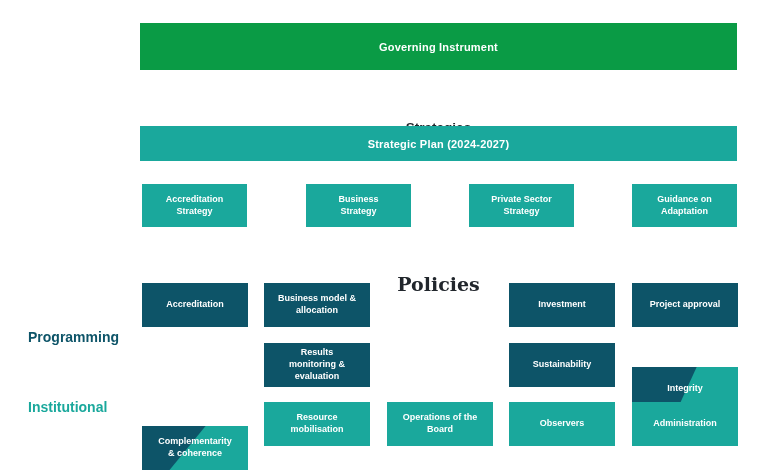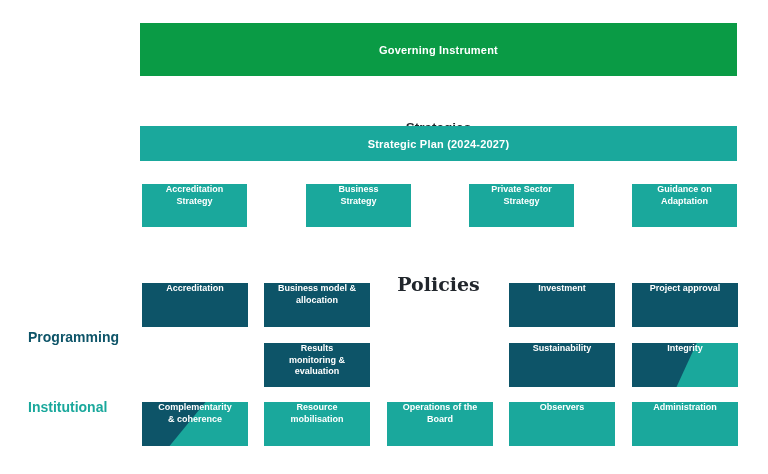--- a/index.html
+++ b/index.html
@@ -11,40 +11,40 @@
   html,body{margin:0;padding:0;background:#ffffff;}
   .canvas{
     position:relative;width:768px;height:474px;background:#ffffff;overflow:hidden;
     font-family:"Liberation Sans", sans-serif;
   }
   .banner{
     position:absolute;left:140px;width:597px;
     display:flex;align-items:center;justify-content:center;
     color:#ffffff;text-align:center;
   }
-  .banner-governing{top:23px;height:53px;background:var(--green);font-size:11px;font-weight:600;letter-spacing:.2px;}
+  .banner-governing{top:23px;height:47px;background:var(--green);font-size:11px;font-weight:600;letter-spacing:.2px;}
   .banner-plan{top:126px;height:35px;background:var(--teal);font-size:11px;font-weight:600;letter-spacing:.2px;}
   .section-heading{
     position:absolute;left:140px;width:597px;text-align:center;color:var(--heading);margin-top:24px;
   }
   .strategies-heading{top:96px;font-size:13.5px;font-weight:700;}
   .policies-heading{top:249px;font-size:19px;font-weight:700;font-family:"DejaVu Serif", serif;}
   .box{
     position:absolute;width:106px;height:44px;
-    display:flex;justify-content:center;
+    display:flex;align-items:center;justify-content:center;
     text-align:center;color:#ffffff;font-size:9px;font-weight:600;line-height:1.3;
   }
   .box .lbl{white-space:pre-line;position:relative;z-index:1;padding:0 4px;}
   .strategy{top:184px;width:105px;height:43px;background:var(--teal);}
   .s1{left:142px}.s2{left:306px}.s3{left:469px}.s4{left:632px}
   .r1{top:283px}.r2{top:343px}.r3{top:402px}
   .c1{left:142px}.c2{left:264px}.c3{left:387px}.c4{left:509px}.c5{left:632px}
   .dark{background:var(--dark);}
   .tealbg{background:var(--teal);}
-  .split{background:var(--teal);}
+  .split{background:var(--teal);margin-top:24px;}
   .split::before{
     content:"";position:absolute;inset:0;background:var(--dark);
   }
   .split-integrity::before{clip-path:polygon(0 0, 61% 0, 42% 100%, 0 100%);}
   .split-comp::before{clip-path:polygon(0 0, 60% 0, 26% 100%, 0 100%);}
   .side-label{position:absolute;font-weight:700;font-size:14px;line-height:14px;}
   .side-programming{left:28px;top:330px;color:var(--dark);}
   .side-institutional{left:28px;top:400px;color:var(--teal);}
 </style>
 </head>

